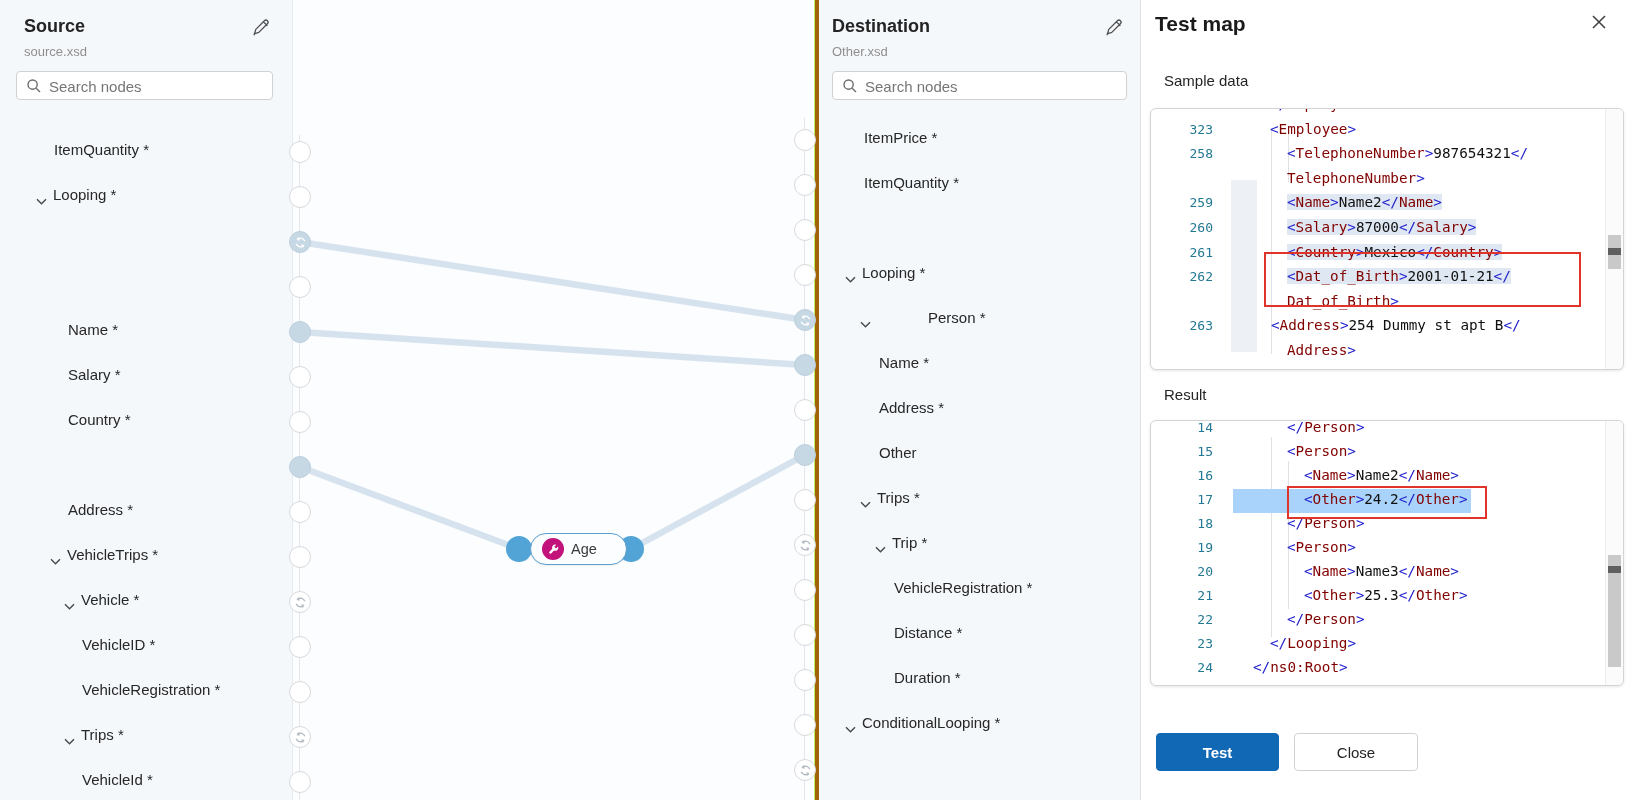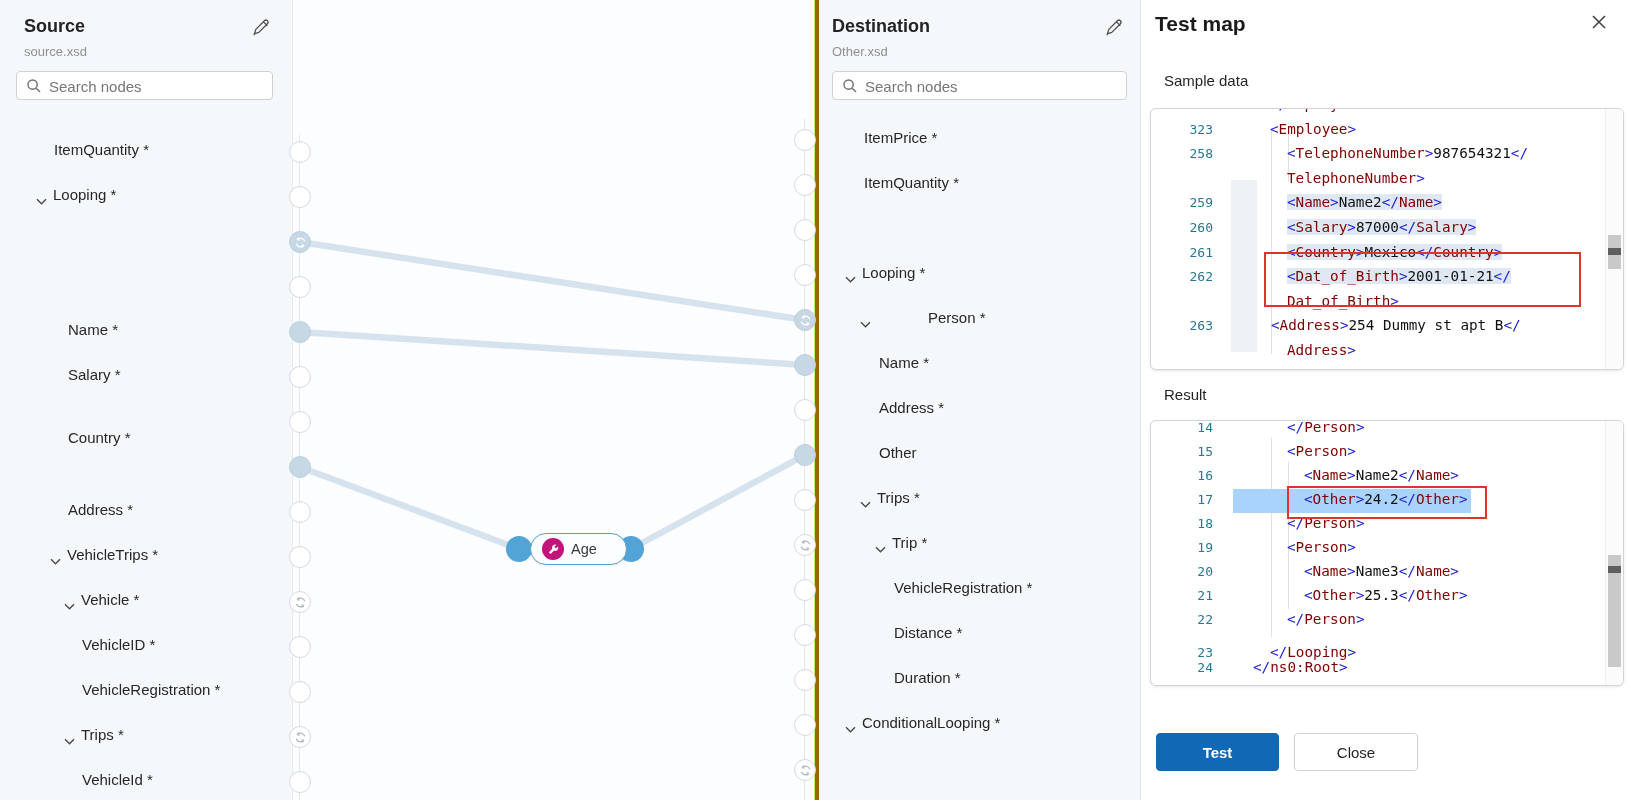--- a/index.html
+++ b/index.html
@@ -129,21 +129,21 @@
             <path d="M1 1.2 L5.5 5.8 L10 1.2" fill="none" stroke="#4a4a4a" stroke-width="1.4"></path>
           </svg></span>
         <span class="tlabel" style="left: 53px;">Looping *</span>
       </div>
       <div class="tree-row" style="top: 319px;">
         <span class="tlabel" style="left: 68px;">Name *</span>
       </div>
       <div class="tree-row" style="top: 364px;">
         <span class="tlabel" style="left: 68px;">Salary *</span>
       </div>
-      <div class="tree-row" style="top: 427px; padding-left: 44px;">
+      <div class="tree-row" style="top: 409px; padding-left: 44px;">
         <span class="tlabel" style="left: 68px;">Country *</span>
       </div>
       <div class="tree-row" style="top: 499px;">
         <span class="tlabel" style="left: 68px;">Address *</span>
       </div>
       <div class="tree-row" style="top: 544px;">
         <span class="chev" style="left: 50px;"><svg width="11" height="7" viewBox="0 0 11 7">
             <path d="M1 1.2 L5.5 5.8 L10 1.2" fill="none" stroke="#4a4a4a" stroke-width="1.4"></path>
           </svg></span>
         <span class="tlabel" style="left: 67px;">VehicleTrips *</span>
@@ -418,21 +418,21 @@
           <span class="code" style="left: 153px;"><span class="sb">&lt;</span><span class="sg">Name</span><span class="sb">&gt;</span><span class="sx">Name3</span><span class="sb">&lt;/</span><span class="sg">Name</span><span class="sb">&gt;</span></span>
         </div>
         <div class="crow" style="top: 164px;">
           <span class="ln">21</span>
           <span class="code" style="left: 153px;"><span class="sb">&lt;</span><span class="sg">Other</span><span class="sb">&gt;</span><span class="sx">25.3</span><span class="sb">&lt;/</span><span class="sg">Other</span><span class="sb">&gt;</span></span>
         </div>
         <div class="crow" style="top: 188px;">
           <span class="ln">22</span>
           <span class="code" style="left: 136px;"><span class="sb">&lt;/</span><span class="sg">Person</span><span class="sb">&gt;</span></span>
         </div>
-        <div class="crow" style="top: 212px; margin-top: 9px;">
+        <div class="crow" style="top: 212px;">
           <span class="ln">23</span>
           <span class="code" style="left: 119px;"><span class="sb">&lt;/</span><span class="sg">Looping</span><span class="sb">&gt;</span></span>
         </div>
         <div class="crow" style="top: 236px;">
           <span class="ln">24</span>
           <span class="code" style="left: 102px;"><span class="sb">&lt;/</span><span class="sg">ns0:Root</span><span class="sb">&gt;</span></span>
         </div>
       </div>
     <div class="redbox" style="left:136px;top:65px;width:196px;height:29px"></div>
     <div class="track">

